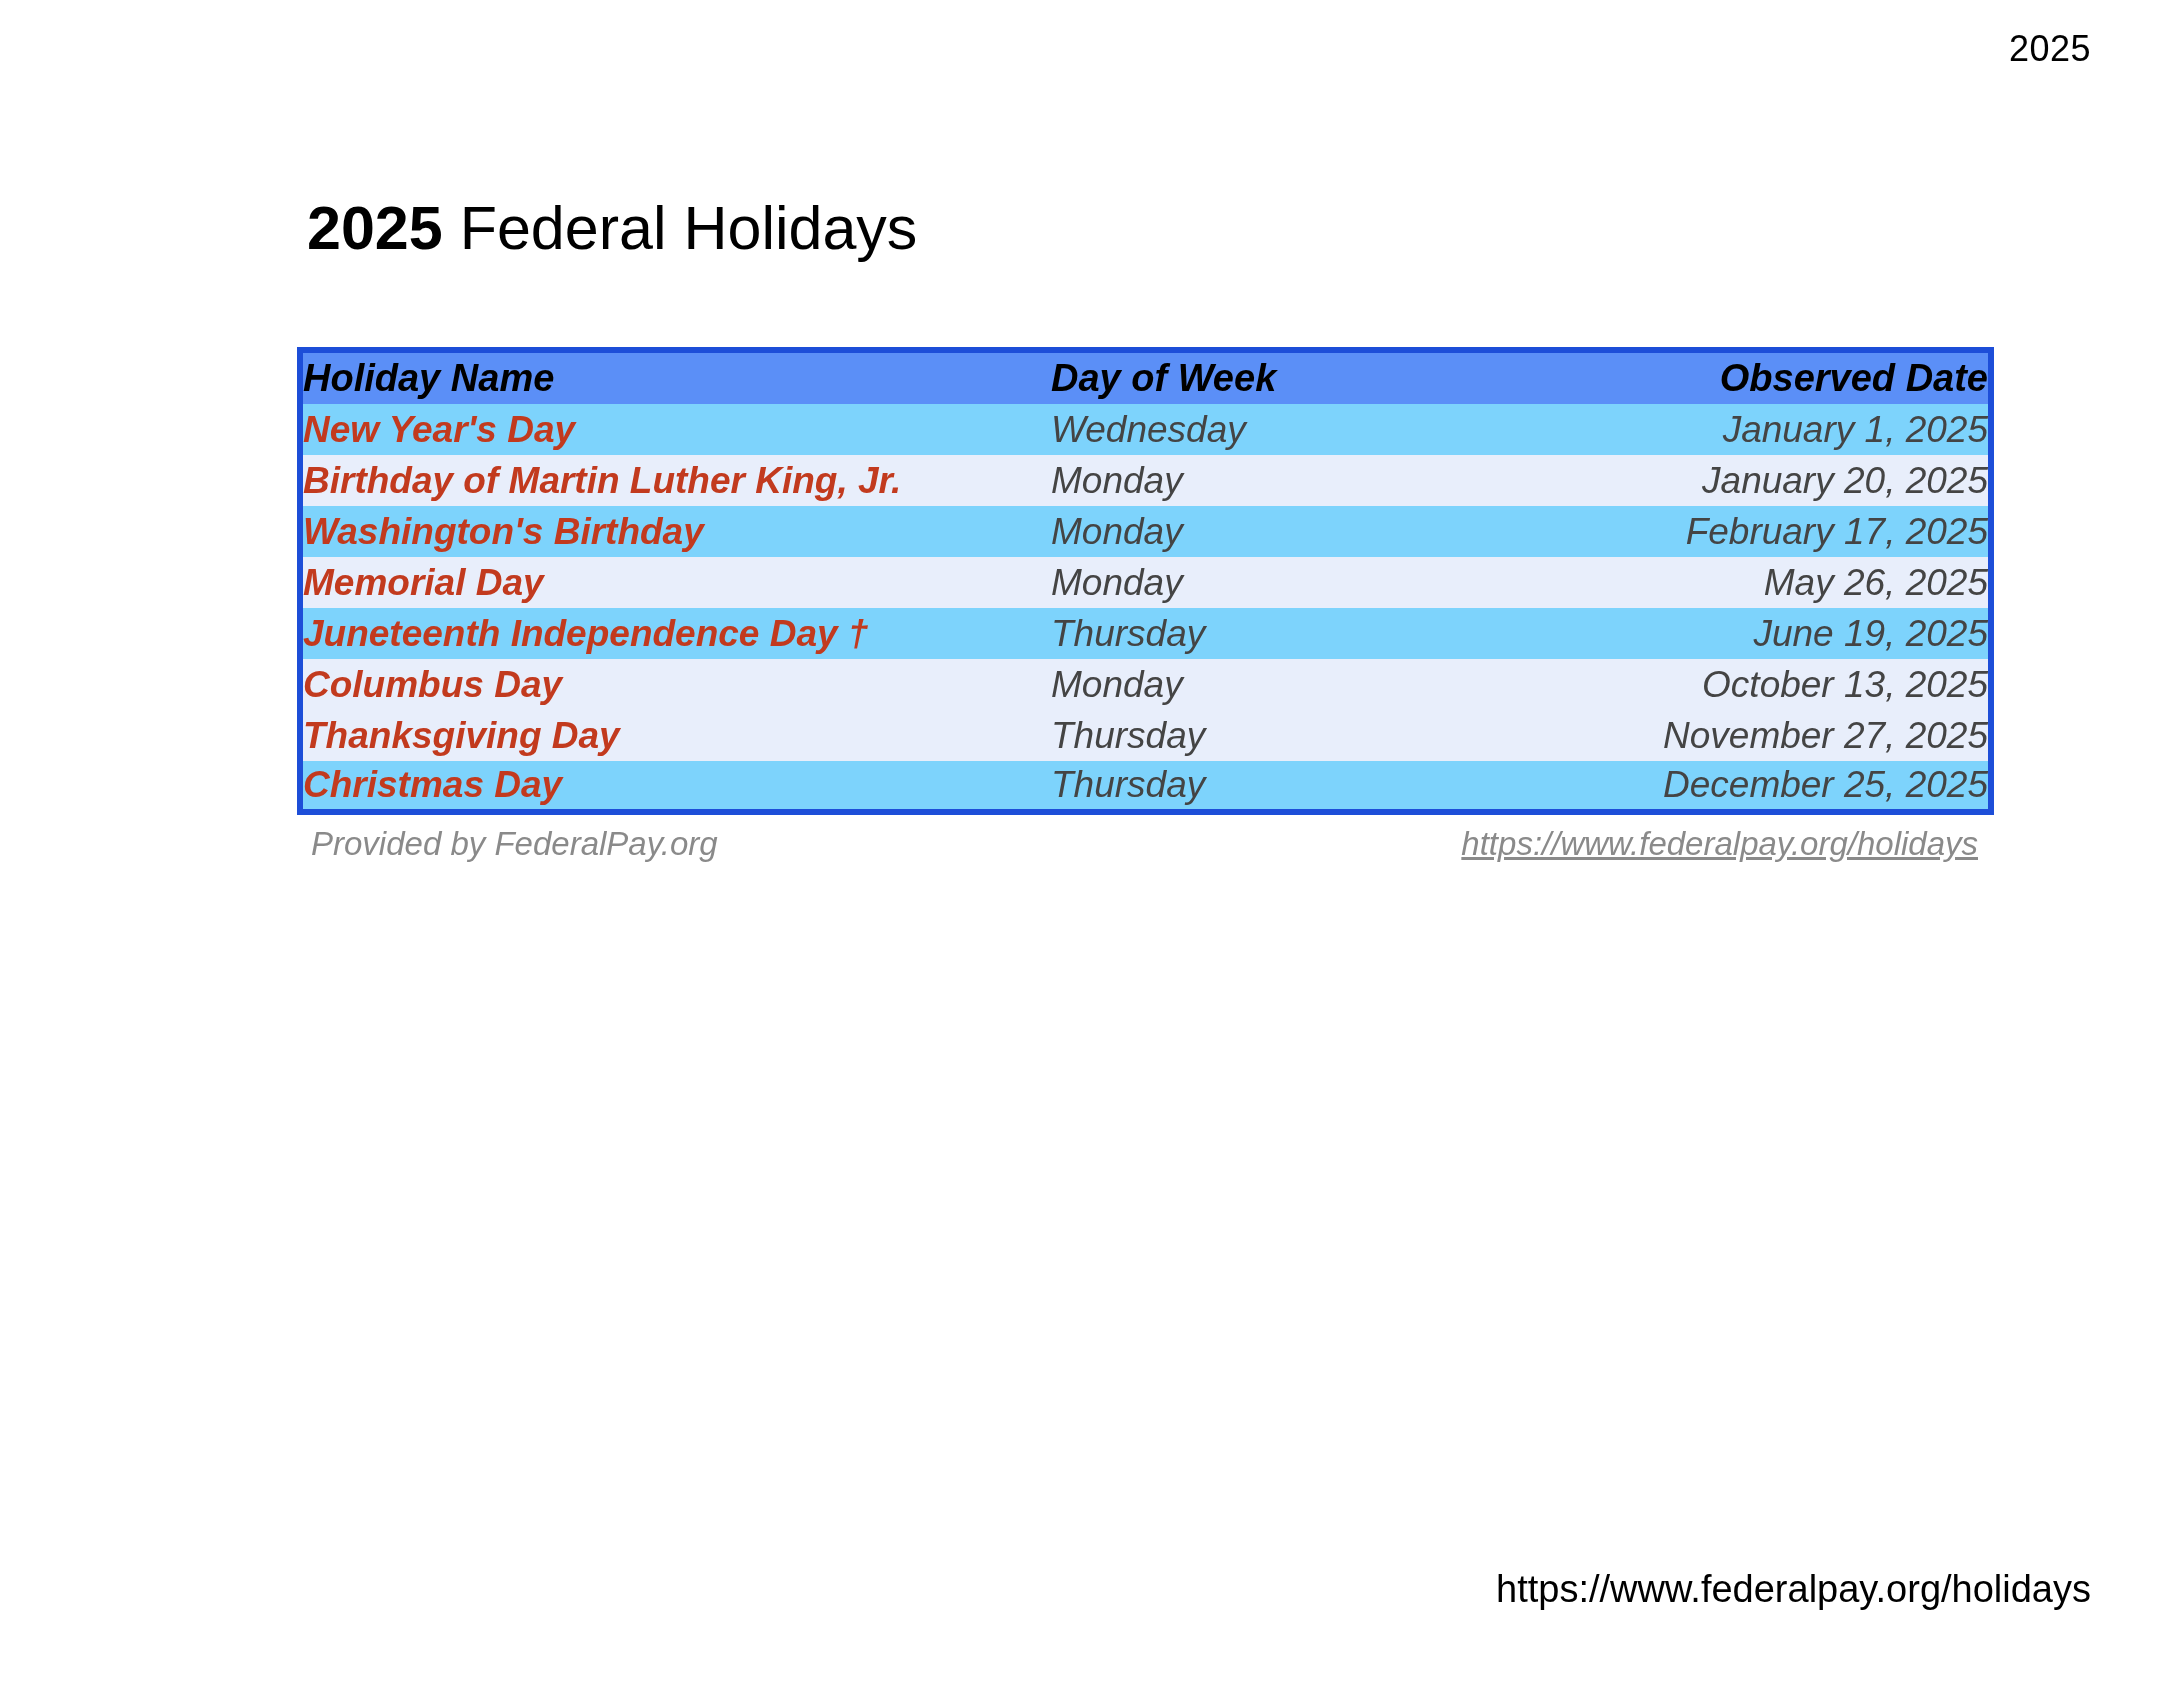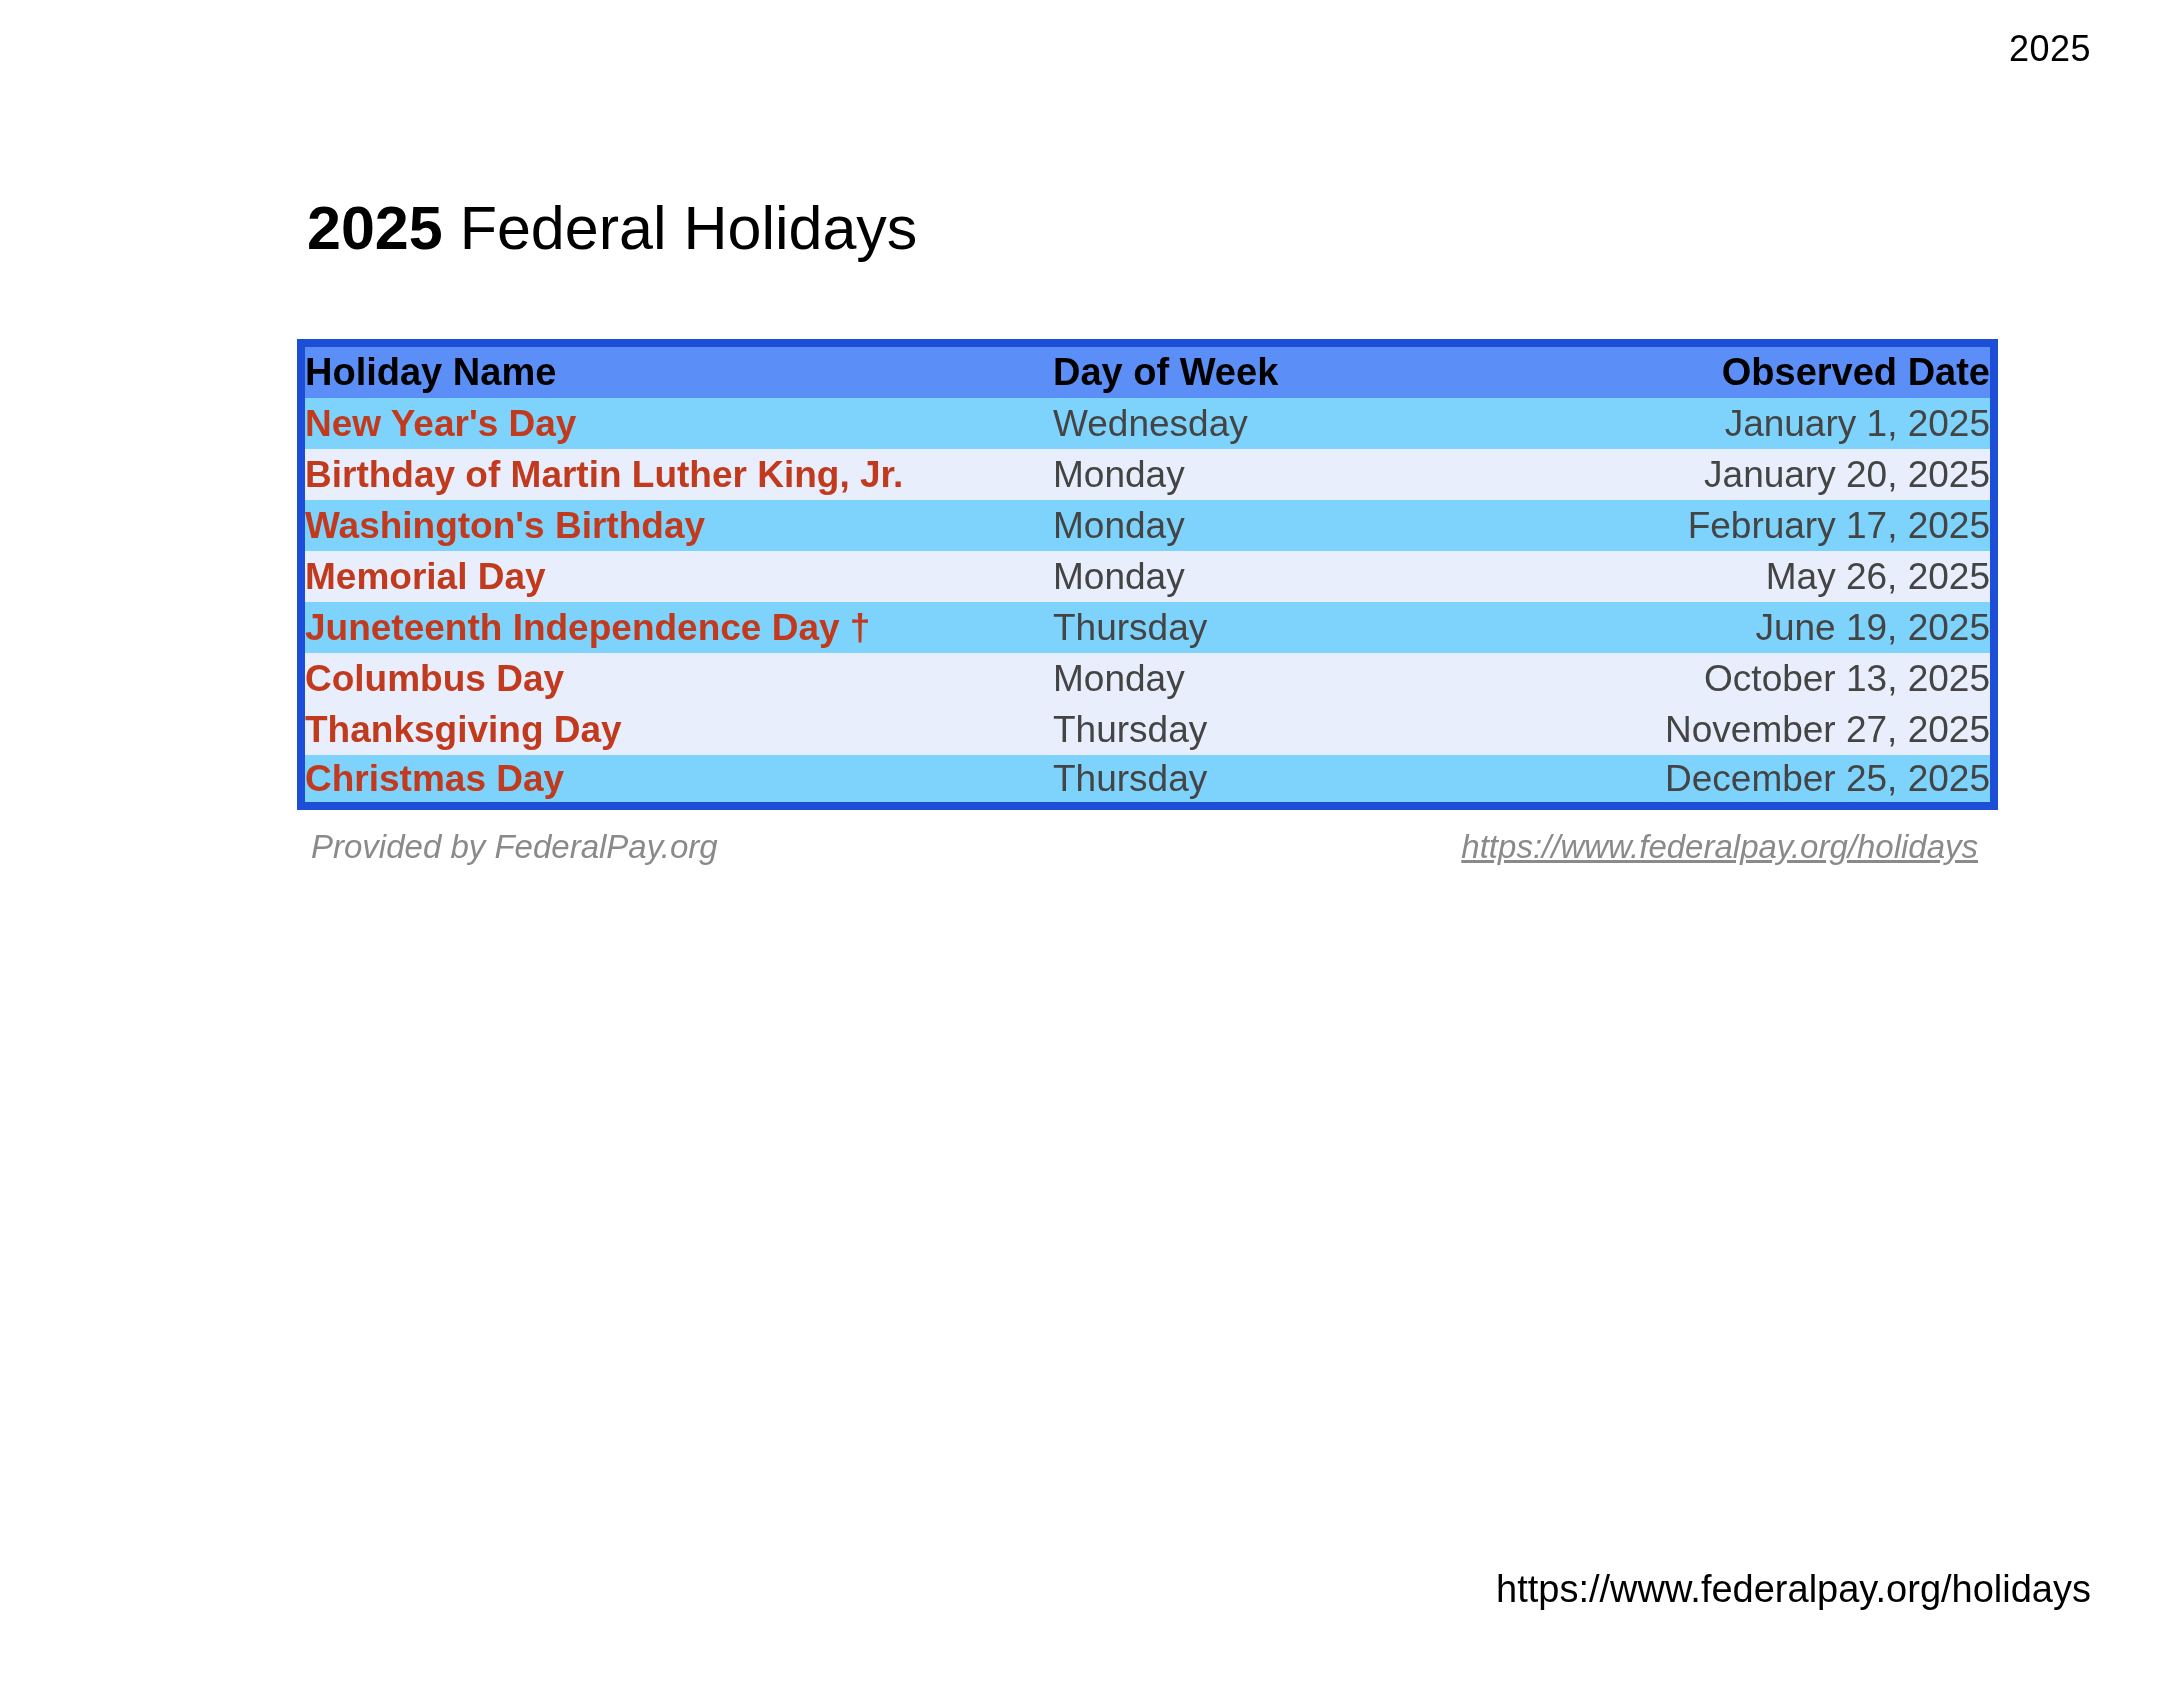--- a/index.html
+++ b/index.html
@@ -92,22 +92,23 @@
     letter-spacing: -0.5px;
     white-space: nowrap;
     line-height: 1;
   }
 
   
   table.holidays {
     width: 1695px;
     border-collapse: collapse;
     table-layout: fixed;
-    border: 8px solid #1d4ed8;
-    margin-top: 12px;
+    border: 6px solid #1d4ed8;
+    margin-top: 20px;
+    font-style: italic;
   }
   table.holidays th,
   table.holidays td {
     padding: 0;
     border: none;
   }
   thead tr {
     background: #5B8FF7;
   }
   thead th {
@@ -148,21 +149,21 @@
     font-size: 37px;
     color: #444444;
     font-stretch: condensed;
     white-space: nowrap;
   }
 
   
   .table-footer {
     position: relative;
     height: 59px;
-    margin-top: 18px;
+    margin-top: 10px;
     text-decoration: underline;
   }
   .footer-left {
     position: absolute;
     left: 14px;
     top: 0;
     font-size: 33px;
     font-style: italic;
     color: #8a8a8a;
     white-space: nowrap;

